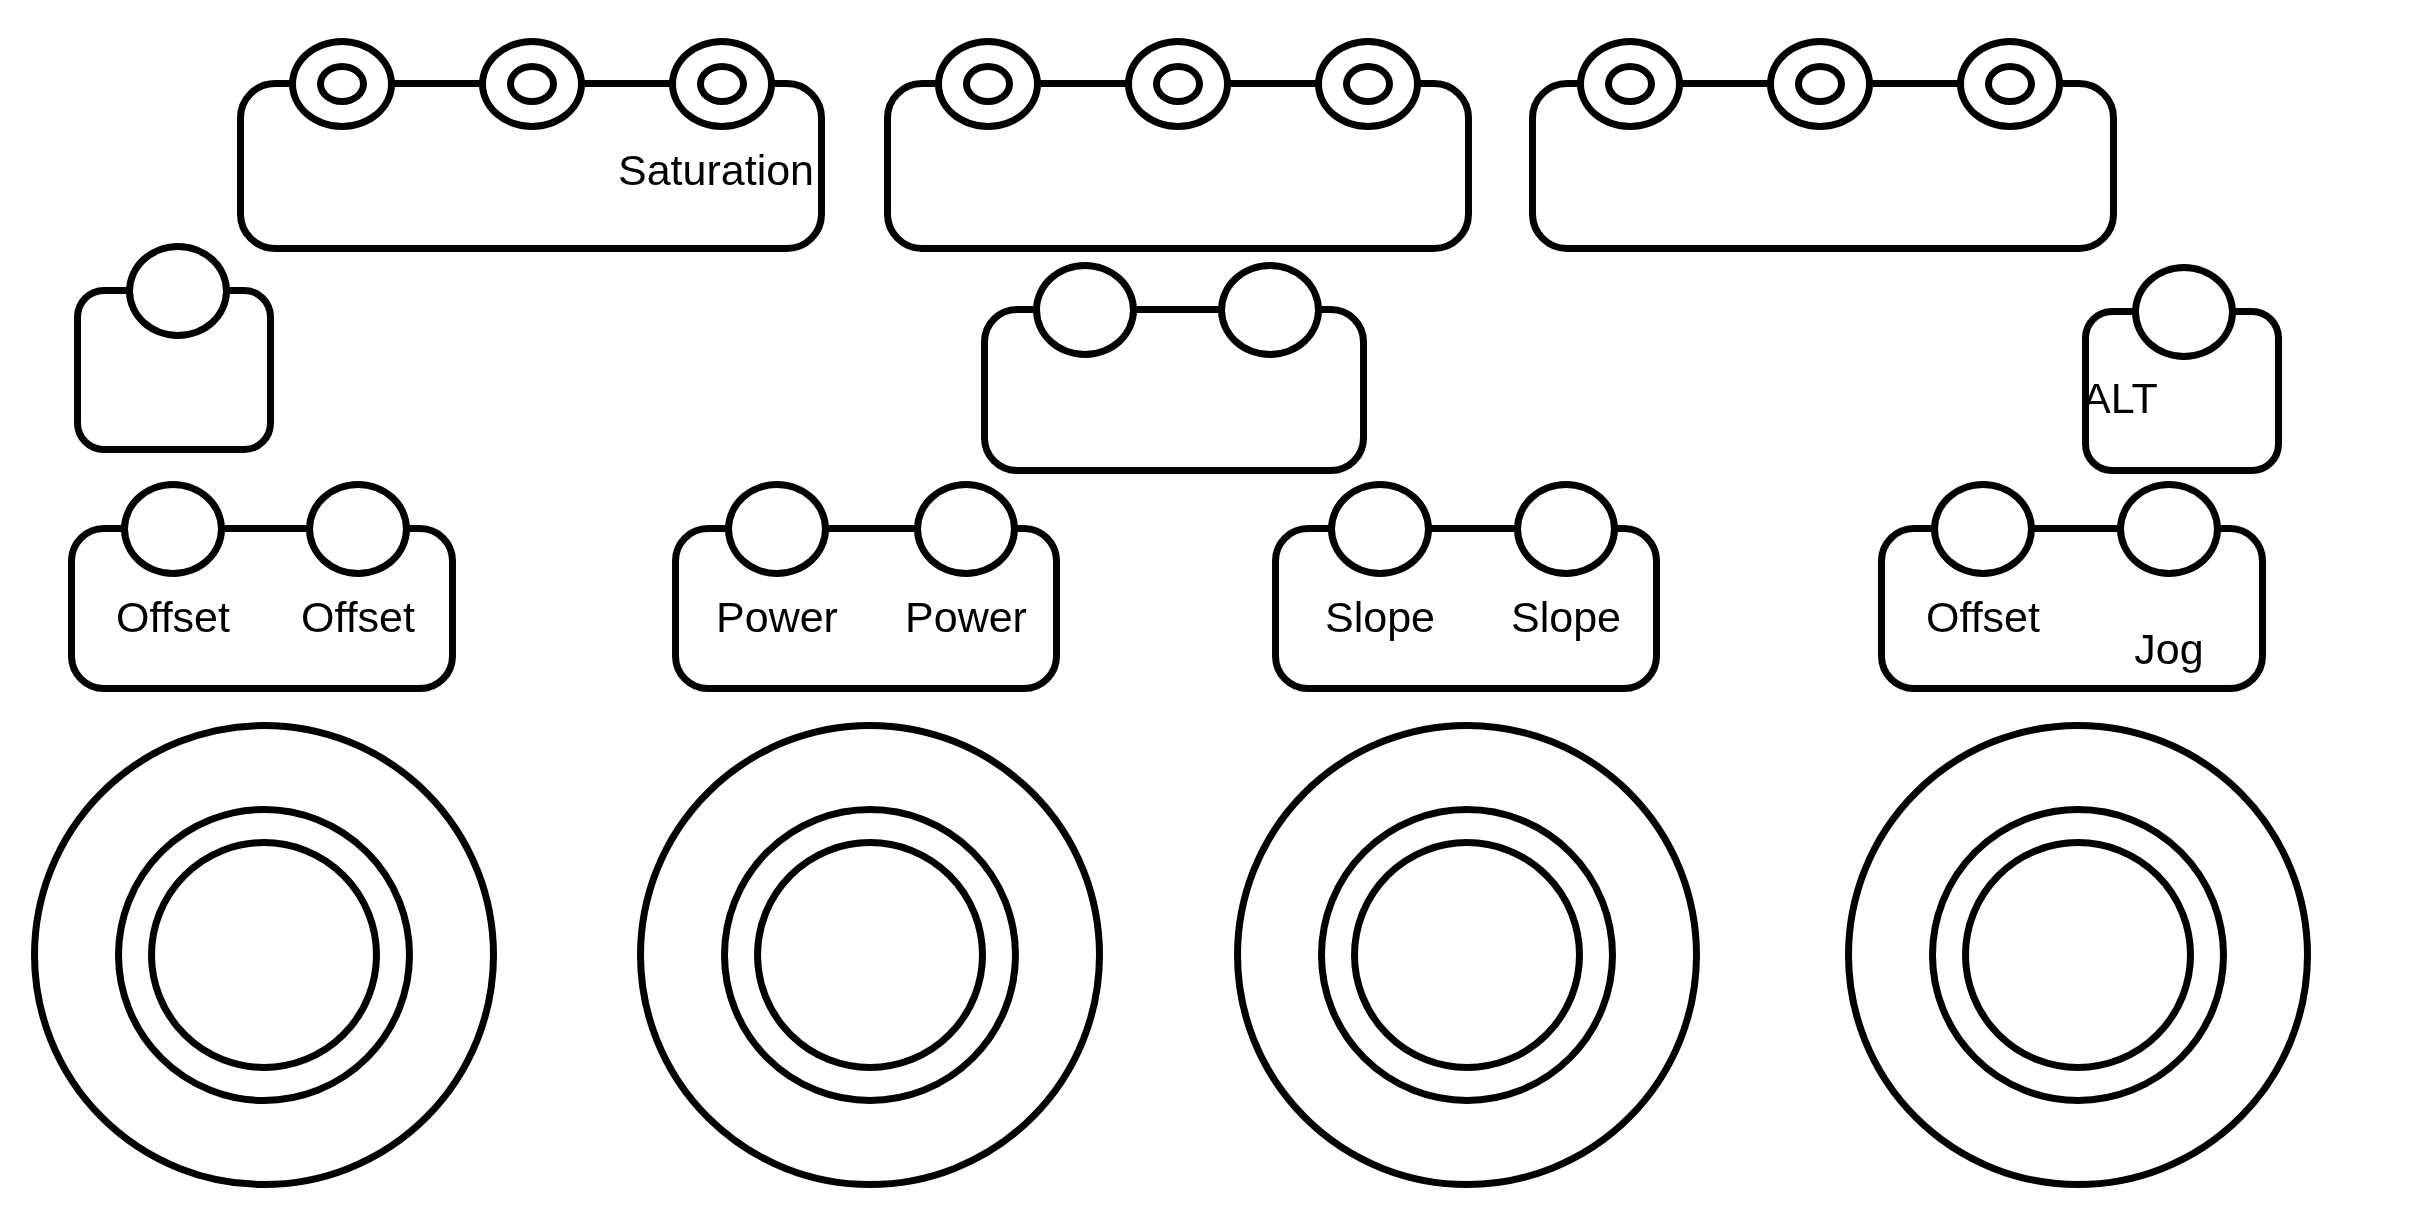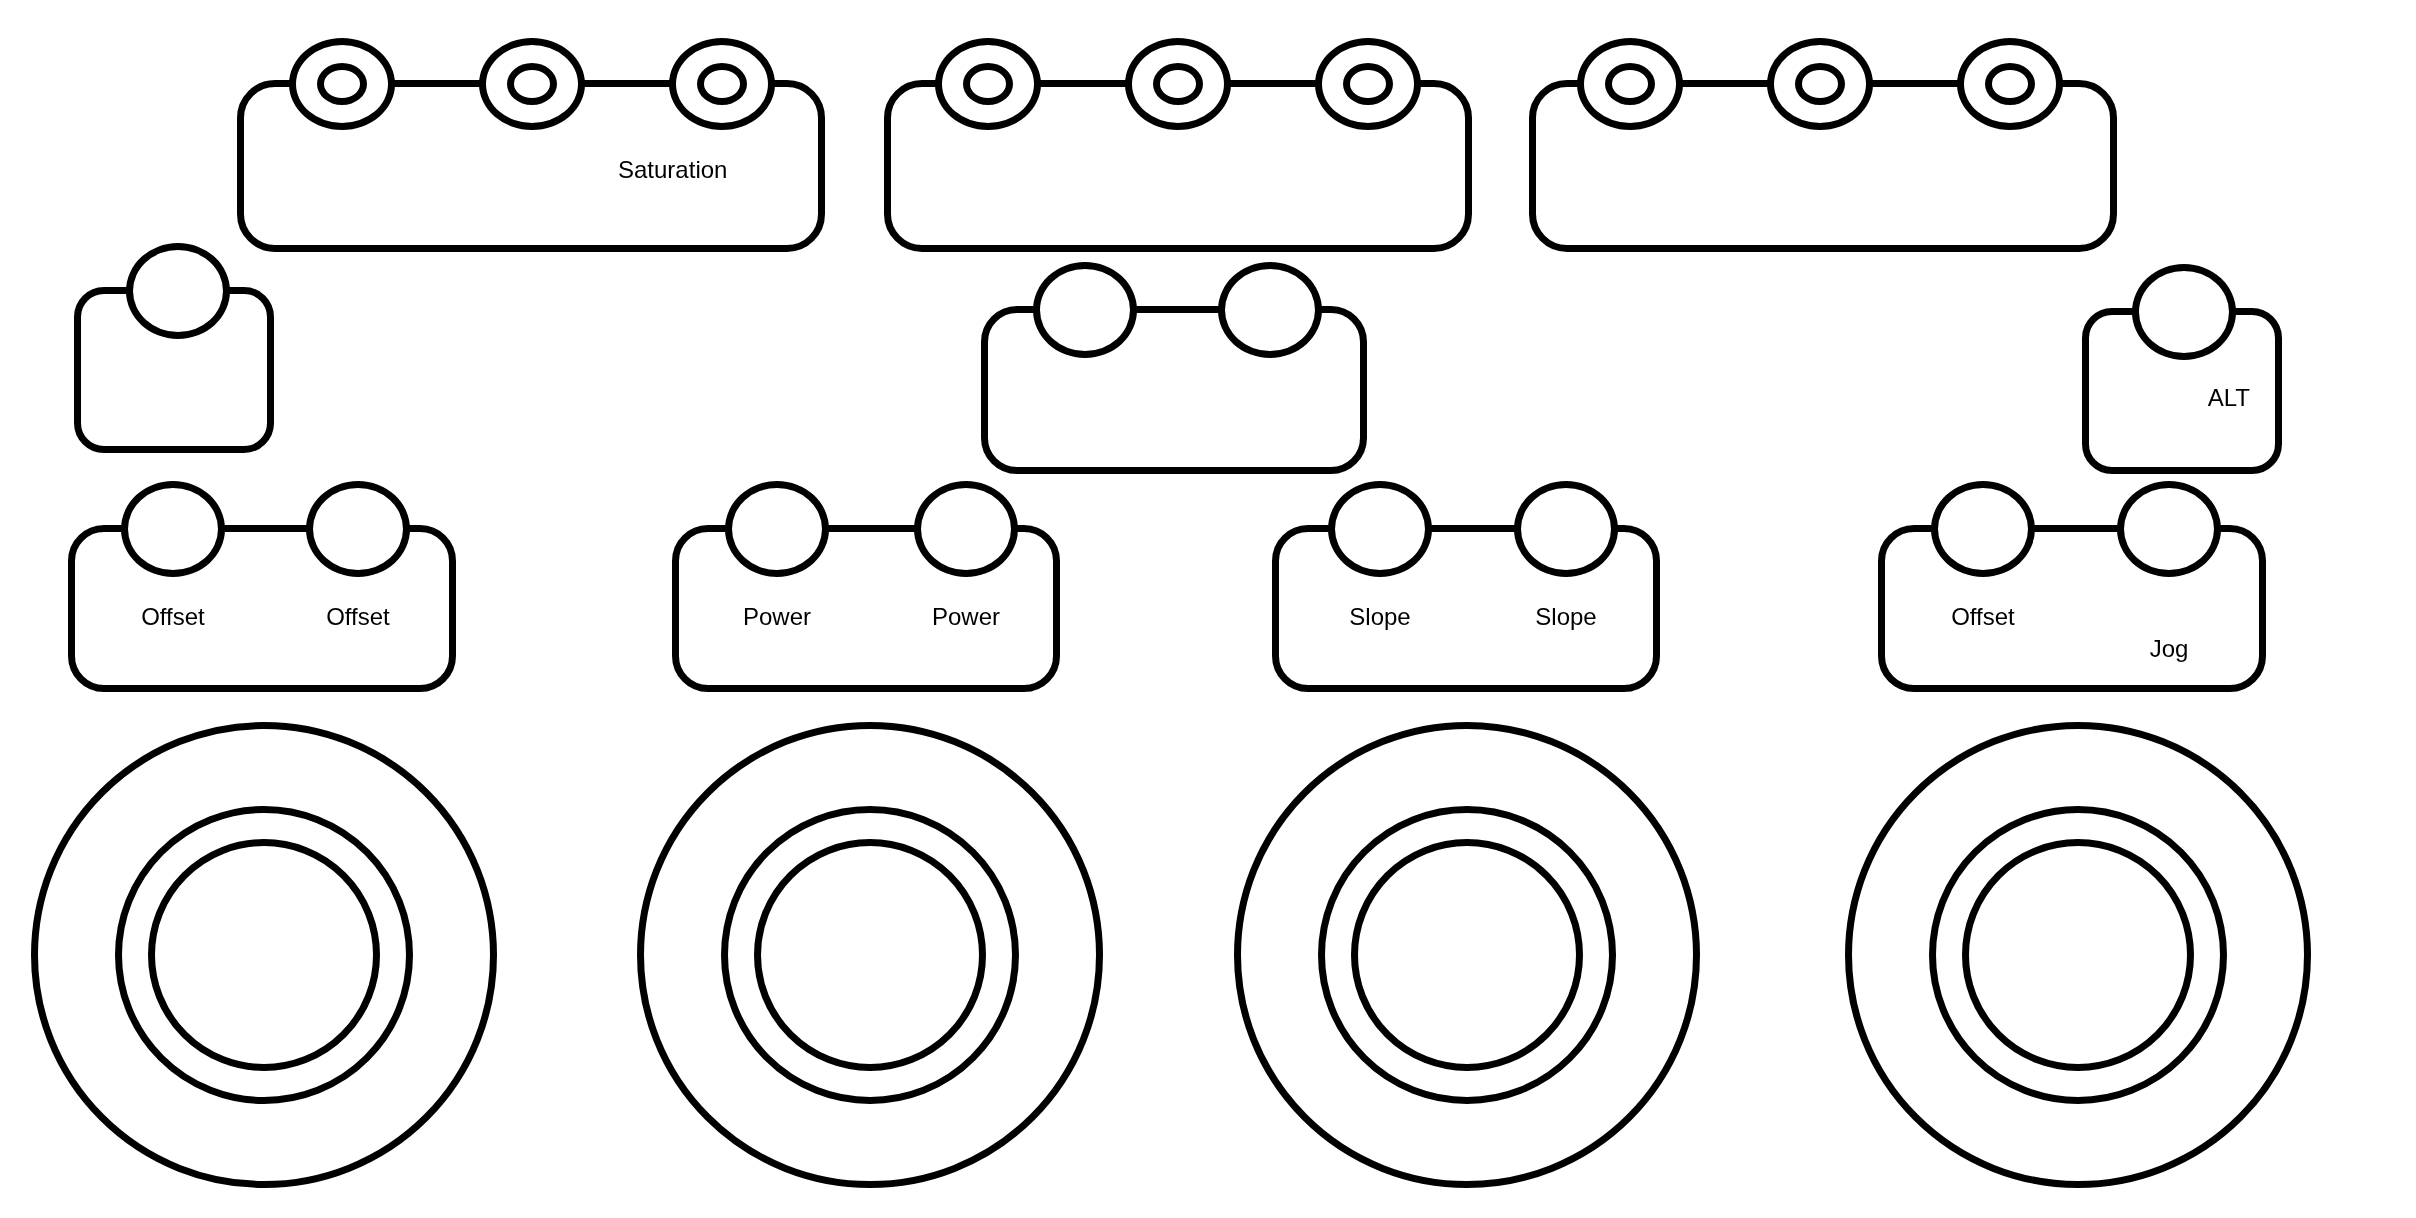--- a/index.html
+++ b/index.html
@@ -48,21 +48,21 @@
   .knob-cap {
     width: 50px;
     height: 42px;
     border: 7px solid #000000;
     border-radius: 50%;
     box-sizing: border-box;
     background: #ffffff;
   }
   .label {
     position: absolute;
-    font-size: 24px;
+    font-size: 43px;
     line-height: 38px;
     color: #000000;
     white-space: nowrap;
     z-index: 3;
   }
   .label.centered {
     transform: translateX(-50%);
   }
   .ring {
     position: absolute;
@@ -117,21 +117,21 @@
 
   <div class="panel" style="left:74px; top:287px; width:200px; height:166px; border-radius:30px;"></div>
   <div class="circle-btn" style="left:126px; top:243px;"></div>
 
   <div class="panel" style="left:981px; top:306px; width:386px; height:168px; border-radius:36px;"></div>
   <div class="circle-btn" style="left:1033px; top:262px;"></div>
   <div class="circle-btn" style="left:1218px; top:262px;"></div>
 
   <div class="panel" style="left:2082px; top:308px; width:200px; height:166px; border-radius:30px;"></div>
   <div class="circle-btn" style="left:2132px; top:264px;"></div>
-  <div class="label" style="left:2082px; top:379px; width:168px; text-align:right;">ALT</div>
+  <div class="label" style="left:2082px; top:379px; width:168px; text-align:left;">ALT</div>
 
   <div class="panel" style="left:68px; top:525px; width:388px; height:167px; border-radius:36px;"></div>
   <div class="circle-btn" style="left:121px; top:481px;"></div>
   <div class="circle-btn" style="left:306px; top:481px;"></div>
   <div class="label centered" style="left:173px; top:598px;">Offset</div>
   <div class="label centered" style="left:358px; top:598px;">Offset</div>
 
   <div class="panel" style="left:672px; top:525px; width:388px; height:167px; border-radius:36px;"></div>
   <div class="circle-btn" style="left:725px; top:481px;"></div>
   <div class="circle-btn" style="left:914px; top:481px;"></div>

